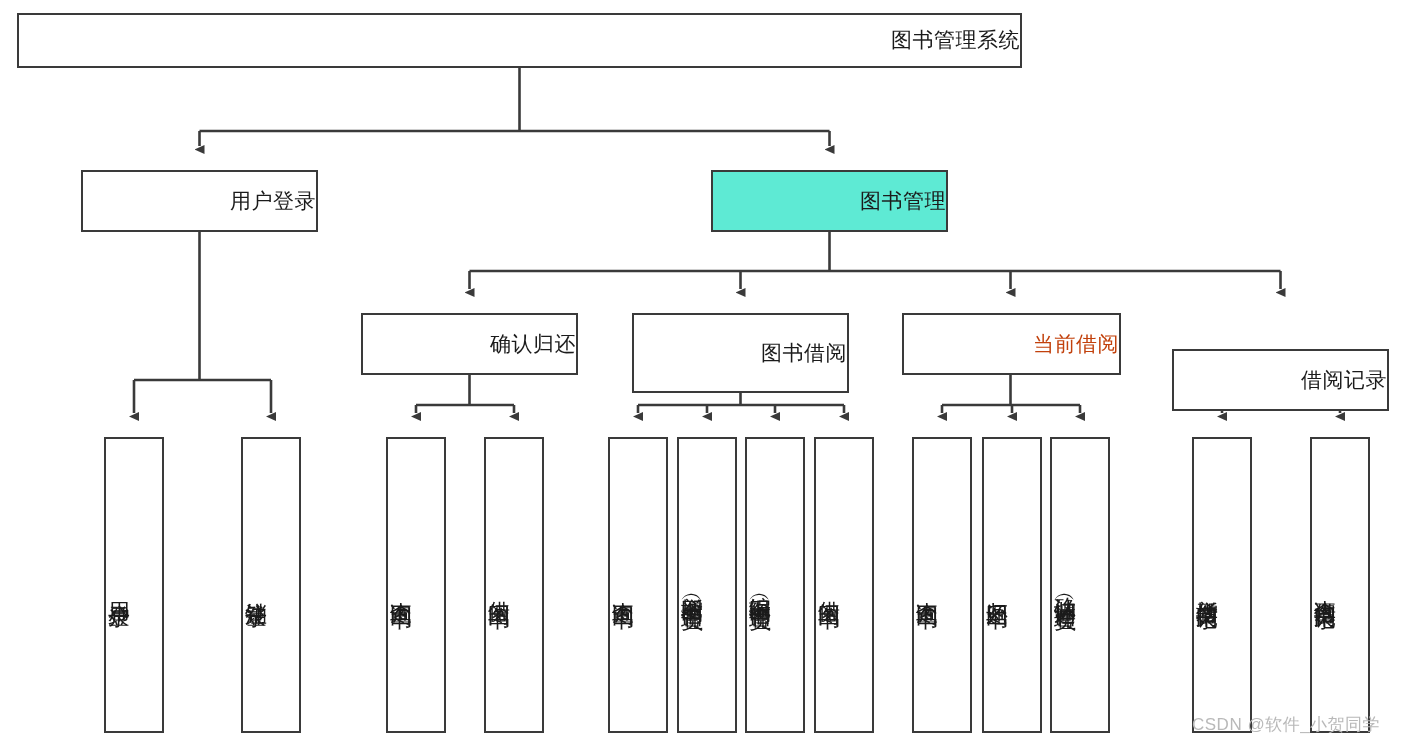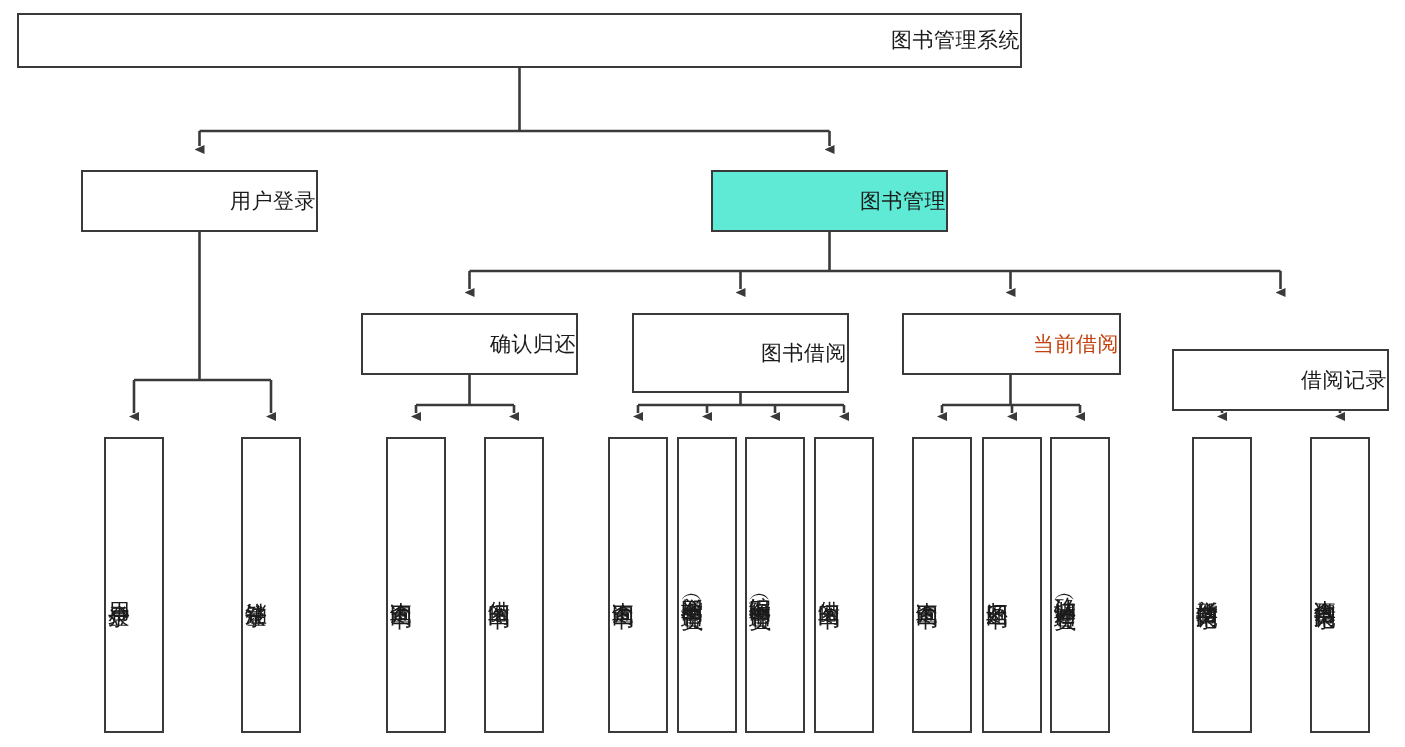--- a/index.html
+++ b/index.html
@@ -170,13 +170,14 @@
       <div class="node vert" style="left: 1050px; top: 437px; width: 60px; height: 296px; border-color: rgb(58, 58, 58); background: rgb(255, 255, 255); color: rgb(27, 27, 27);">
         <span class="lbl">确认归还（管理员）</span>
       </div>
       <div class="node vert" style="left: 1192px; top: 437px; width: 60px; height: 296px; border-color: rgb(58, 58, 58); background: rgb(255, 255, 255); color: rgb(27, 27, 27);">
         <span class="lbl">新增借阅记录</span>
       </div>
       <div class="node vert" style="left: 1310px; top: 437px; width: 60px; height: 296px; border-color: rgb(58, 58, 58); background: rgb(255, 255, 255); color: rgb(27, 27, 27);">
         <span class="lbl">查询借阅记录</span>
       </div>
     </div>
+  <div class="watermark" style="left: 1192px; top: 713px; color: rgb(185, 185, 185);">CSDN @软件_小贺同学</div>
 </div>
 
 </body></html>

